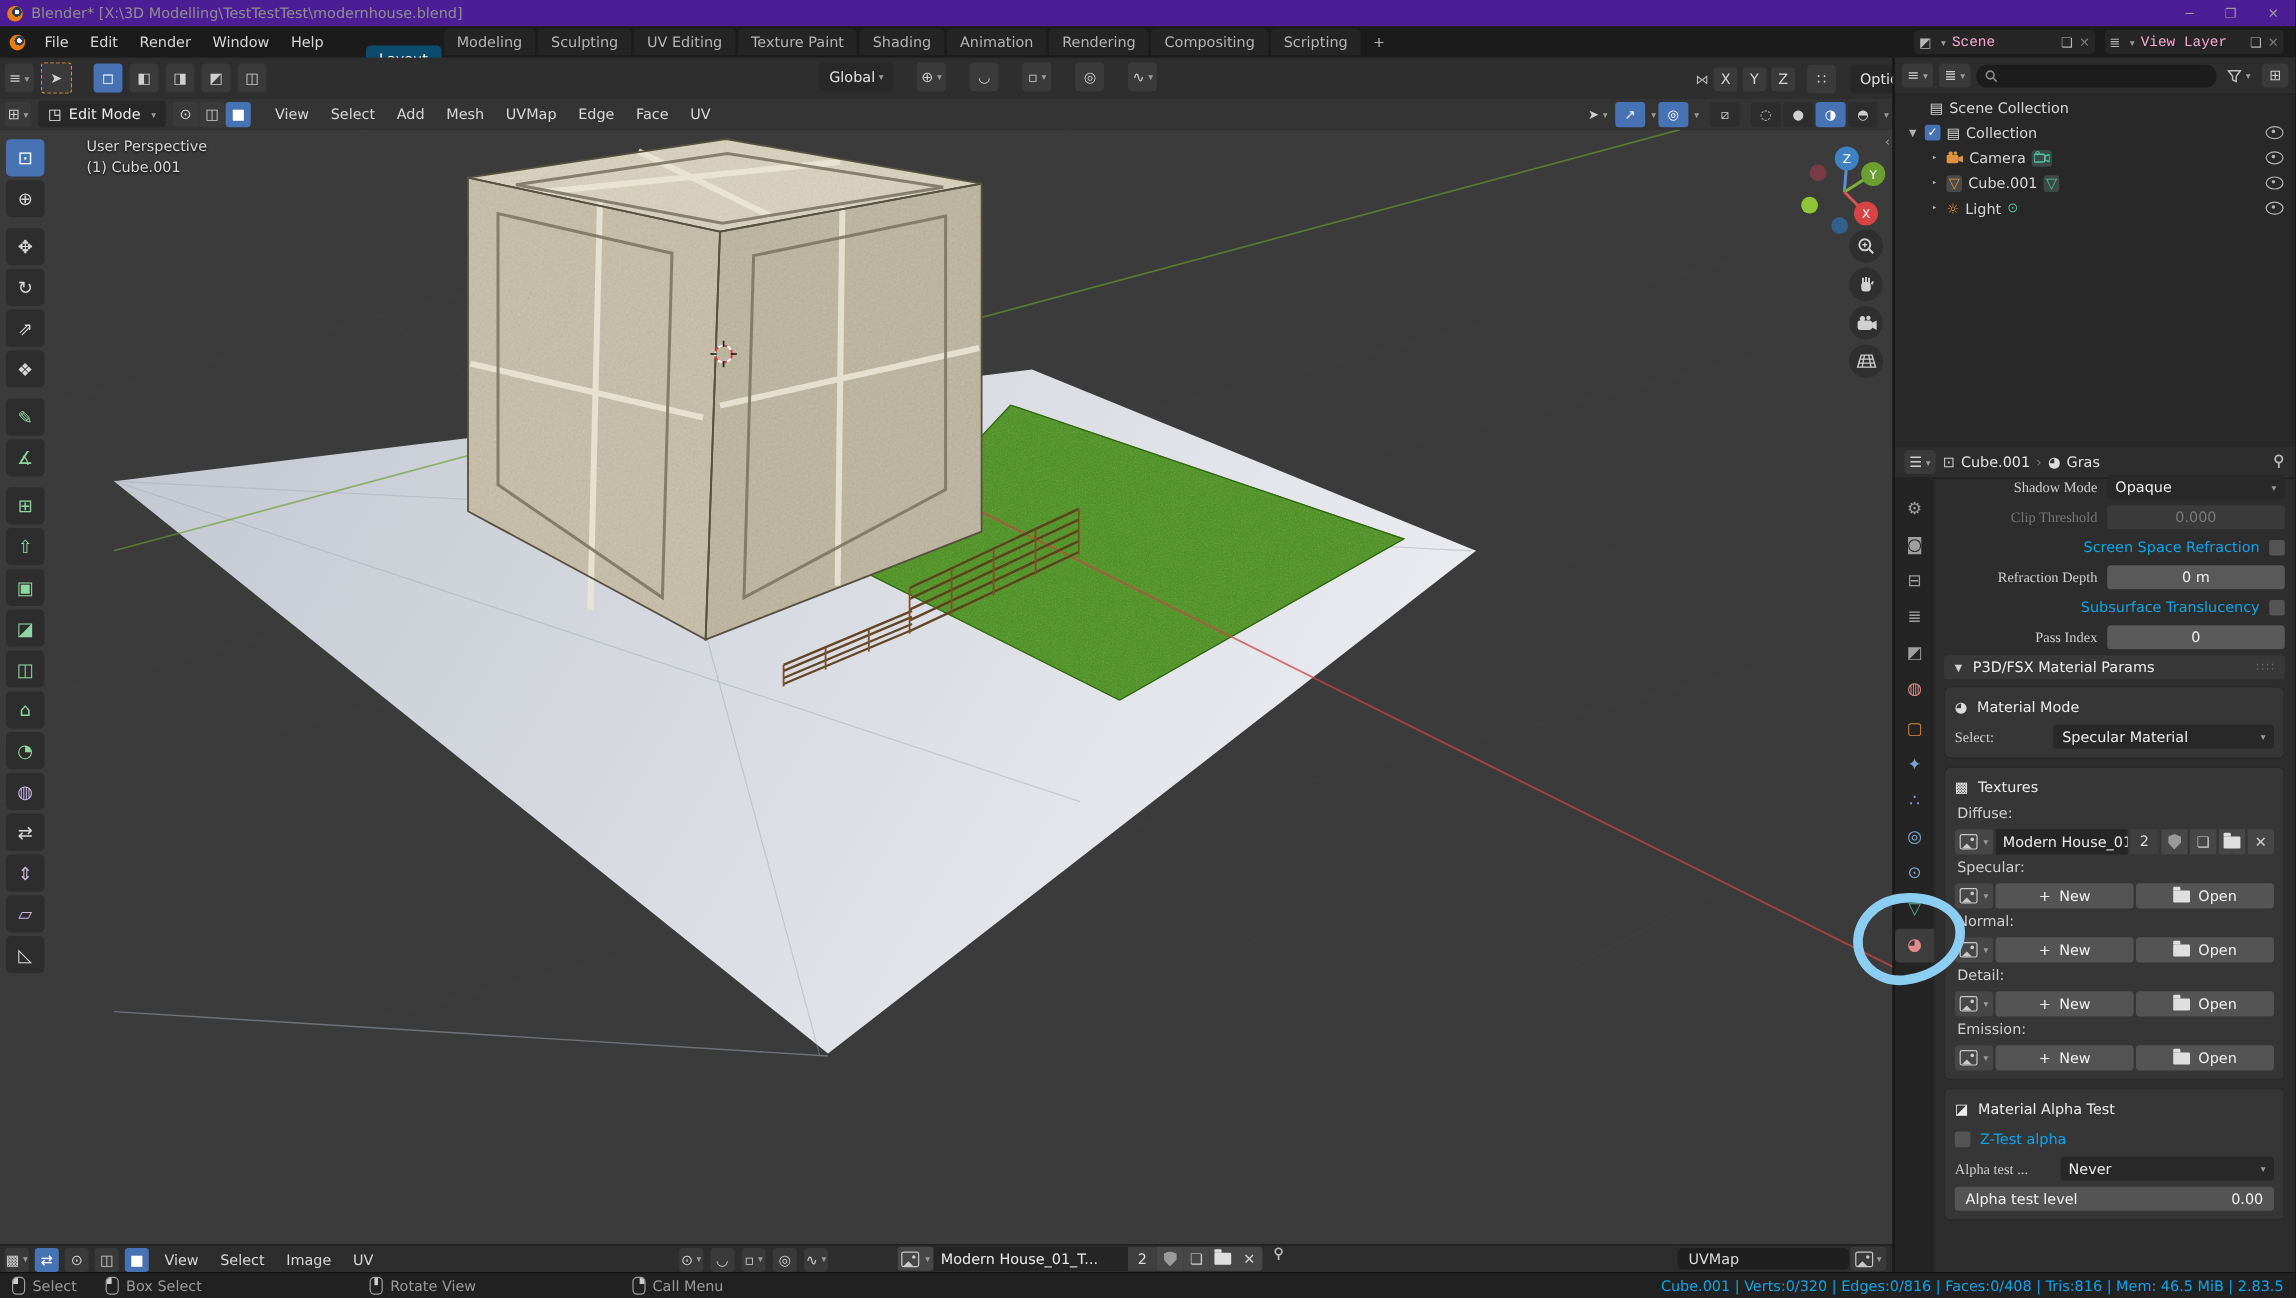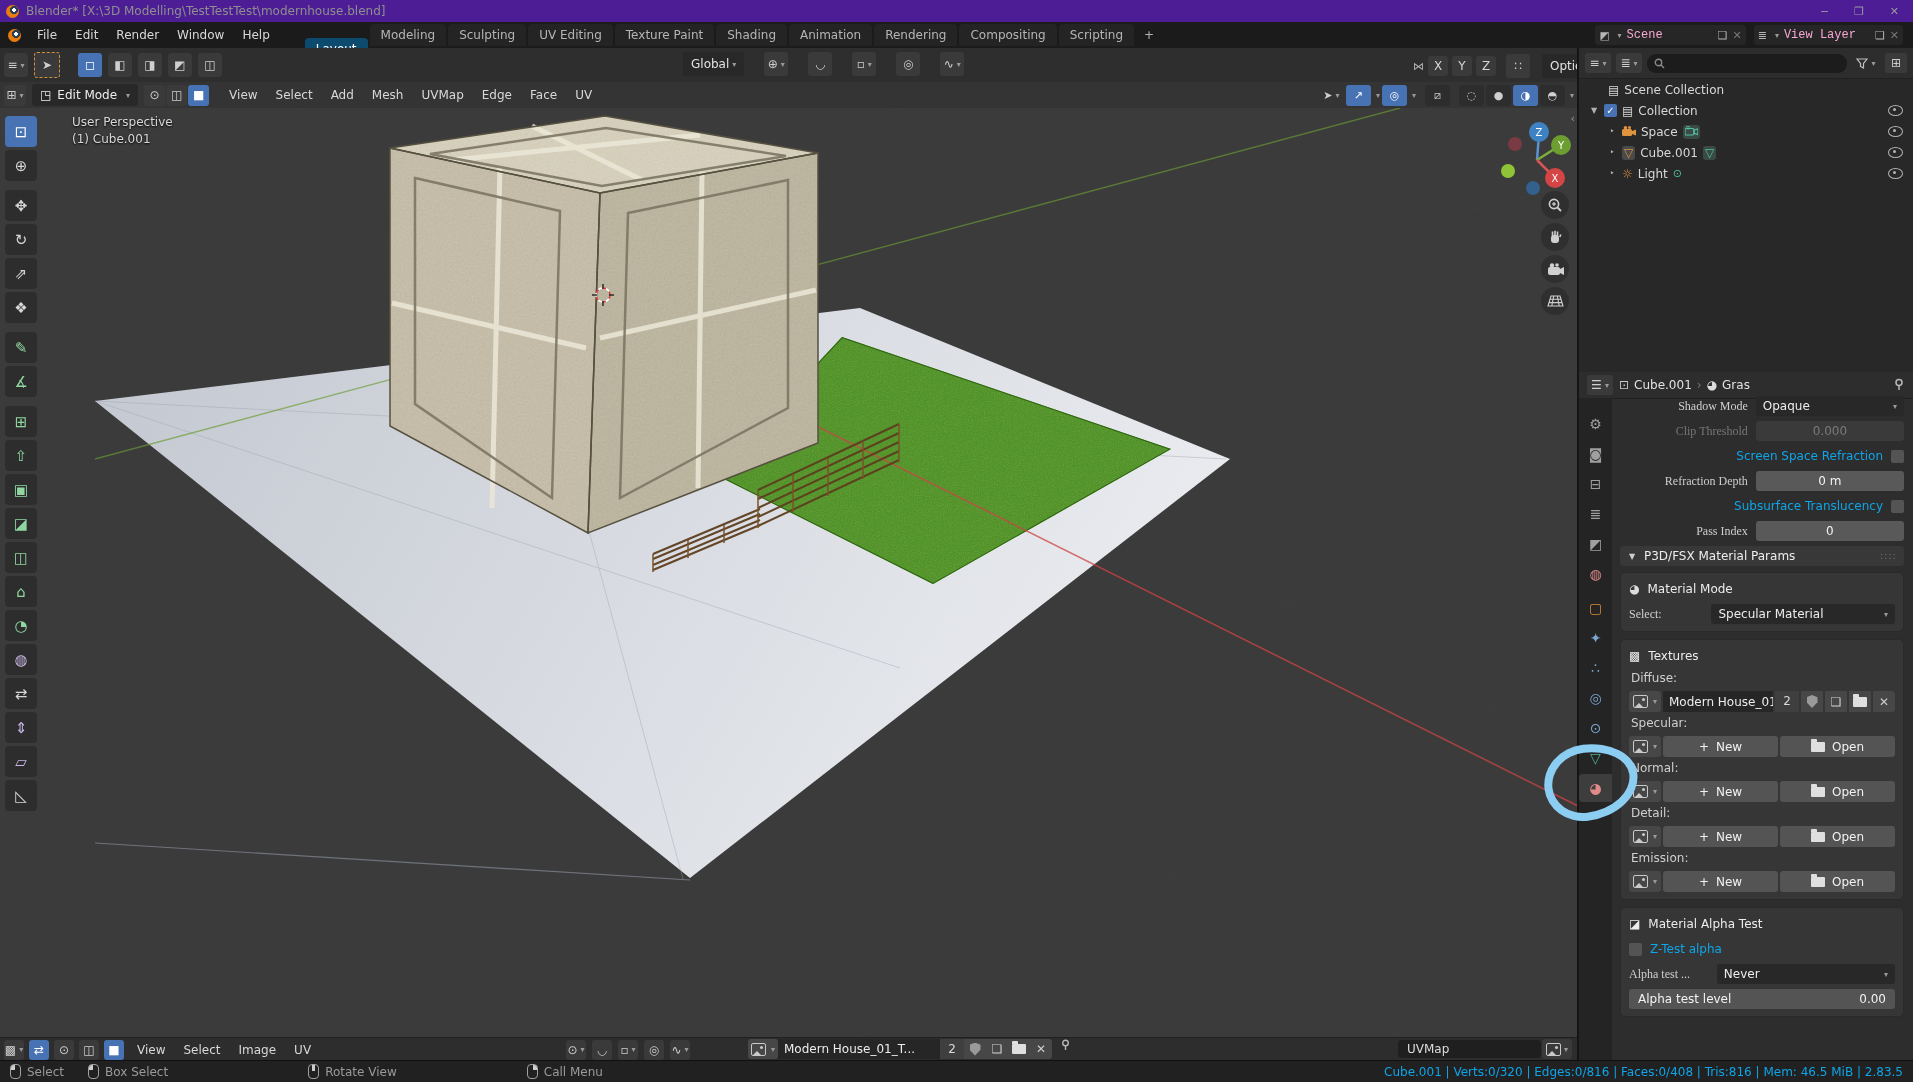--- a/index.html
+++ b/index.html
@@ -564,21 +564,21 @@
       <span class="eye"></span>
     </div>
     <div class="ol-row" style="padding-left:28px">
       <span class="tri">‣</span>
       <svg width="14" height="11">
         <rect x="0" y="3" width="10" height="7" rx="1.5" fill="#e0933f"></rect>
         <circle cx="3.5" cy="1.8" r="1.8" fill="#e0933f"></circle>
           <circle cx="7.5" cy="1.5" r="1.5" fill="#e0933f"></circle>
         <polygon points="10,5 14,3.5 14,9.5 10,8" fill="#e0933f"></polygon>
       </svg>
-      <span>Space</span>
+      <span>Camera</span>
       <span class="datapill">
         <svg width="13" height="10">
             <rect x="0" y="2.5" width="9" height="6.5" rx="1.5" fill="none" stroke="#54c0a3" stroke-width="1.2"></rect>
         <circle cx="3" cy="1.6" r="1.4" fill="none" stroke="#54c0a3" stroke-width="1"></circle>
         <polygon points="9,4 13,2.8 13,8.6 9,7.4" fill="none" stroke="#54c0a3" stroke-width="1.2"></polygon>
           </svg></span>
       <span class="eye"></span>
     </div>
     <div class="ol-row" style="padding-left:28px">
       <span class="tri">‣</span>

